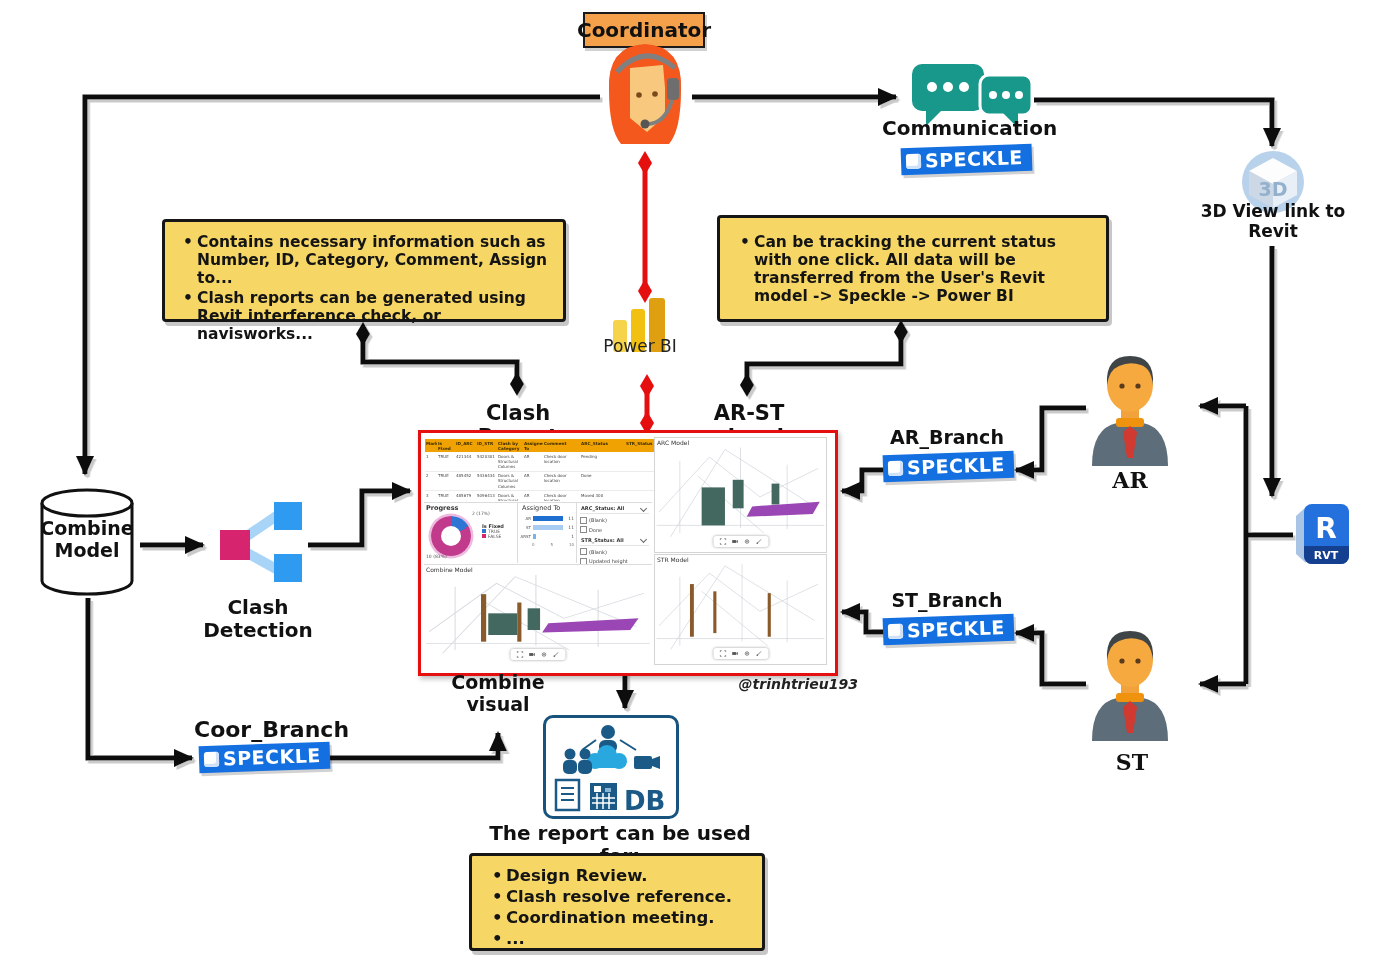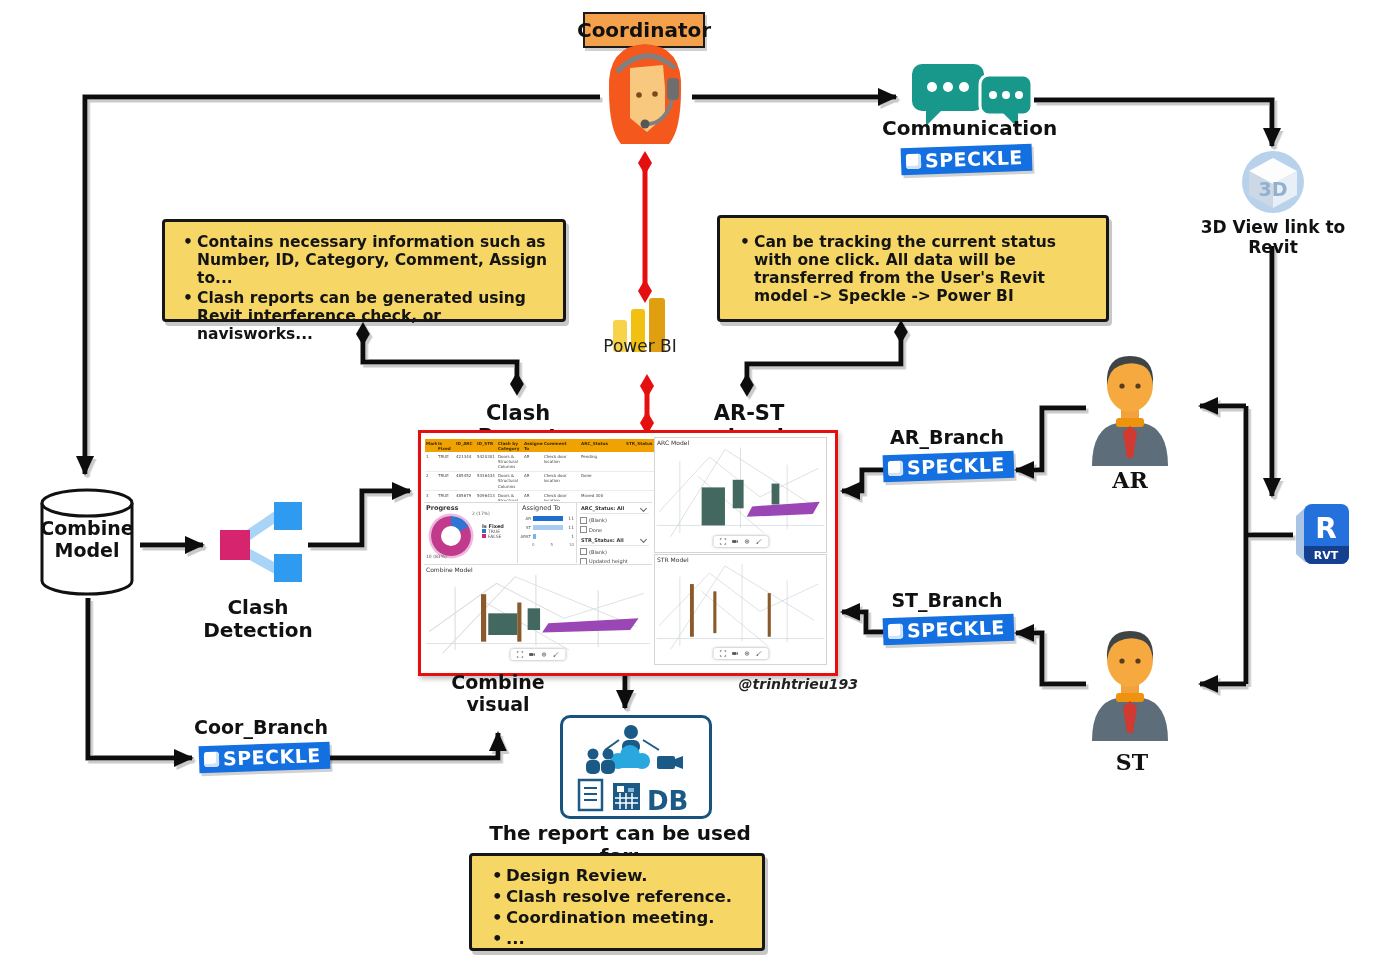--- a/index.html
+++ b/index.html
@@ -141,21 +141,21 @@
       </span>
   </div>
 
   <svg class="node" style="left:1241px;top:150px;" width="64" height="64" viewBox="0 0 64 64">
     <circle cx="32" cy="32" r="31" fill="#b9d2ec"></circle>
     <polygon points="32,8 56,21 32,34 8,21" fill="#fdfdfd"></polygon>
     <polygon points="8,21 32,34 32,58 8,45" fill="#ccd8e5"></polygon>
     <polygon points="56,21 32,34 32,58 56,45" fill="#e9eff6"></polygon>
     <text x="32" y="46" text-anchor="middle" font-size="19" font-weight="bold" fill="#93b0cc">3D</text>
   </svg>
-  <div class="node lbl" style="left:1182px;top:218px;width:182px;font-size:17px;">3D View link to Revit</div>
+  <div class="node lbl" style="left:1182px;top:202px;width:182px;font-size:17px;">3D View link to Revit</div>
 
   <div class="node note" style="left:162px;top:219px;width:404px;height:103px;padding:9px 10px;font-size:15.5px;">
     <ul>
       <li>Contains necessary information such as Number, ID, Category, Comment, Assign to...</li>
       <li>Clash reports can be generated using Revit interference check, or navisworks...</li>
     </ul>
   </div>
   <div class="node note" style="left:717px;top:215px;width:392px;height:107px;padding:20px 12px;font-size:15.5px;display:flex;align-items:center;">
     <ul>
       <li>Can be tracking the current status with one click. All data will be transferred from the User's Revit model -&gt; Speckle -&gt; Power BI</li>
@@ -395,29 +395,29 @@
 
   <svg class="node" style="left:212px;top:502px;" width="94" height="82" viewBox="0 0 94 82">
     <path d="M26,40 L66,13" stroke="#a8d4f7" stroke-width="10" fill="none"></path>
     <path d="M26,46 L66,68" stroke="#a8d4f7" stroke-width="10" fill="none"></path>
     <rect x="8" y="28" width="30" height="30" fill="#d6246e"></rect>
     <rect x="62" y="0" width="28" height="28" fill="#2e9bf0"></rect>
     <rect x="62" y="52" width="28" height="28" fill="#2e9bf0"></rect>
   </svg>
   <div class="node lbl" style="left:172px;top:596px;width:172px;font-size:20px;">Clash Detection</div>
 
-  <div class="node lbl" style="left:194px;top:717px;width:130px;font-size:19px;">Coor_Branch</div>
+  <div class="node lbl" style="left:194px;top:717px;width:130px;font-size:22px;">Coor_Branch</div>
   <div class="node" style="left:199px;top:744px;">
     <span class="speckle">
         <span class="cube"></span>
         <span>SPECKLE</span>
       </span>
   </div>
 
-  <div class="node reportbox" style="left:560px;top:715px;width:152px;height:104px;padding-left:6px;">
+  <div class="node reportbox" style="left:543px;top:715px;width:136px;height:104px;">
     <svg width="120" height="96" viewBox="0 0 120 96" style="margin:2px 0 0 2px;">
       <path d="M48,20 L34,30 M72,20 L88,30" stroke="#1b5a86" stroke-width="2"></path>
       <circle cx="60" cy="12" r="7" fill="#1b5a86"></circle>
       <rect x="51" y="20" width="18" height="13" rx="6" fill="#1b5a86"></rect>
       <g fill="#29a8e0">
         <circle cx="47" cy="41" r="8"></circle>
           <circle cx="59" cy="35" r="10"></circle>
           <circle cx="71" cy="41" r="8"></circle>
         <rect x="42" y="38" width="36" height="10" rx="5"></rect>
       </g>

